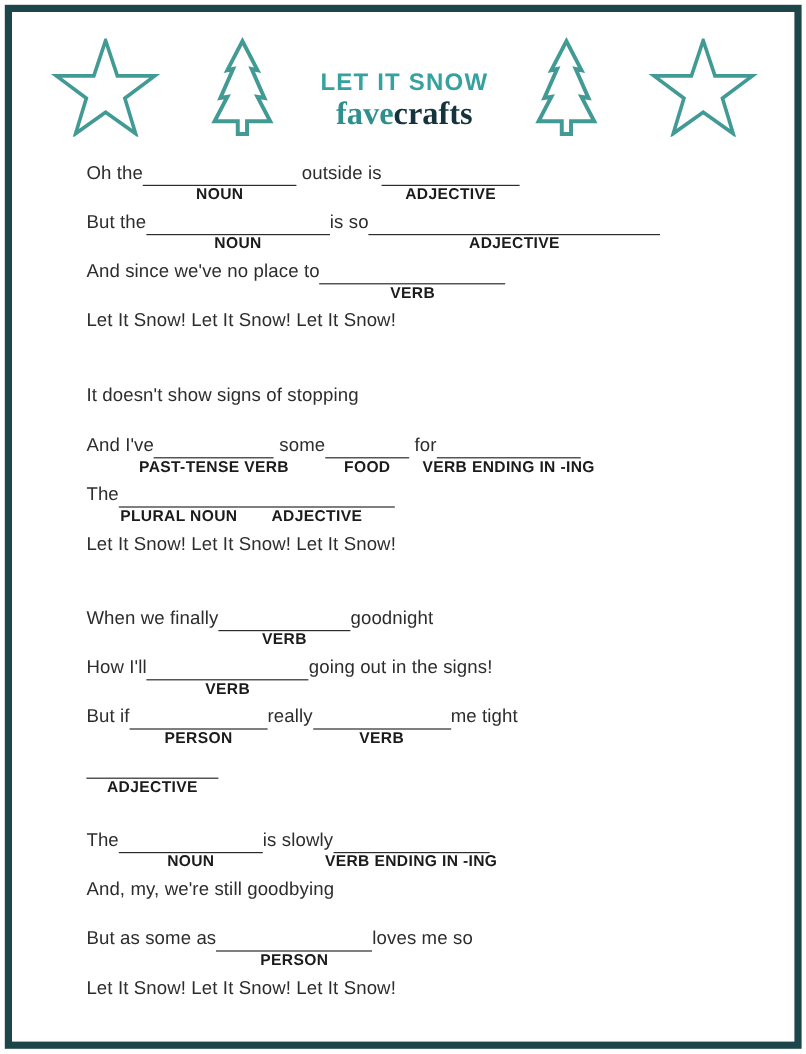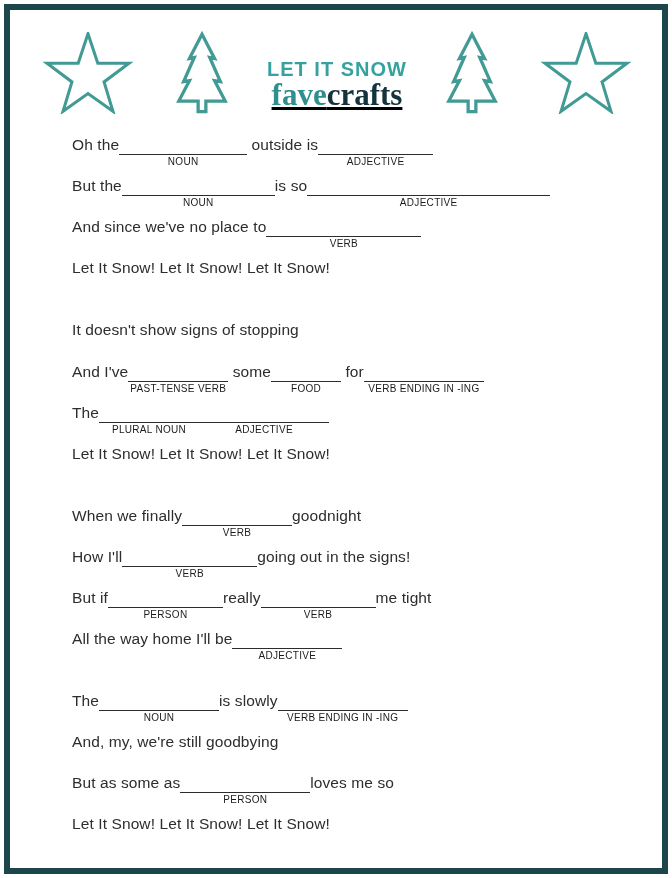--- a/index.html
+++ b/index.html
@@ -27,21 +27,21 @@
   }
   .icon-star svg{width:96px; height:82px; display:block; margin-top:2px;}
   .icon-tree svg{width:58px; height:86px; display:block;}
   .masthead{text-align:center; margin-top:28px;}
   .title{
     font-size:20px; font-weight:700; letter-spacing:1px;
     color:var(--teal); white-space:nowrap;
   }
   .brand{
     font-family:"Liberation Serif", serif; font-weight:700;
-    font-size:31px; line-height:27px; white-space:nowrap;text-decoration:underline;
+    font-size:27px; line-height:27px; white-space:nowrap;
   }
   .brand .p1{color:var(--brand-teal);}
   .brand .p2{color:var(--brand-dark);}
   .worksheet{
     padding:15px 30px 0 62px;
   }
   .line{
     white-space:pre;
     font-size:15.5px; line-height:20px; height:20px;
     color:var(--text); letter-spacing:0.1px;
@@ -50,21 +50,21 @@
   .plain-line{margin-bottom:22px;}
   .section{margin-bottom:42px;}
   .section:last-child{margin-bottom:0;}
   .blank{
     display:inline-block; height:17px; position:relative;
     border-bottom:1.6px solid #2c2c2c; vertical-align:bottom;
   }
   .blank-label{
     position:absolute; left:50%; top:100%; margin-top:1px;
     transform:translateX(-50%);
-    font-size:10px; font-weight:400; letter-spacing:0.3px;
+    font-size:13px; font-weight:700; letter-spacing:0.3px;
     color:#1b1b1b; line-height:13px; white-space:nowrap;
   }
 </style>
 </head>
 <body>
 
 <div class="frame">
   <div class="header">
 
     <span class="icon-star">
@@ -108,21 +108,21 @@
       <div class="section">
         <div class="line plain-line">It doesn't show signs of stopping</div>
         <div class="line fill-line"><span class="seg-text">And I've</span><span class="blank" style="width: 100px;"><span class="blank-label">PAST-TENSE VERB</span></span><span class="seg-text"> some</span><span class="blank" style="width: 70px;"><span class="blank-label">FOOD</span></span><span class="seg-text"> for</span><span class="blank" style="width: 120px;"><span class="blank-label">VERB ENDING IN -ING</span></span></div>
         <div class="line fill-line"><span class="seg-text">The</span><span class="blank" style="width: 100px;"><span class="blank-label">PLURAL NOUN</span></span><span class="blank" style="width: 130px;"><span class="blank-label">ADJECTIVE</span></span></div>
         <div class="line plain-line">Let It Snow! Let It Snow! Let It Snow!</div>
       </div>
       <div class="section">
         <div class="line fill-line"><span class="seg-text">When we finally</span><span class="blank" style="width: 110px;"><span class="blank-label">VERB</span></span><span class="seg-text">goodnight</span></div>
         <div class="line fill-line"><span class="seg-text">How I'll</span><span class="blank" style="width: 135px;"><span class="blank-label">VERB</span></span><span class="seg-text">going out in the signs!</span></div>
         <div class="line fill-line"><span class="seg-text">But if</span><span class="blank" style="width: 115px;"><span class="blank-label">PERSON</span></span><span class="seg-text">really</span><span class="blank" style="width: 115px;"><span class="blank-label">VERB</span></span><span class="seg-text">me tight</span></div>
-        <div class="line fill-line"><span class="seg-text">All the way home I'll be</span><span class="blank" style="width: 110px;"><span class="blank-label">ADJECTIVE</span></span></div>
+        <div class="line fill-line"><span class="blank" style="width: 110px;"><span class="blank-label">ADJECTIVE</span></span></div>
       </div>
       <div class="section">
         <div class="line fill-line"><span class="seg-text">The</span><span class="blank" style="width: 120px;"><span class="blank-label">NOUN</span></span><span class="seg-text">is slowly</span><span class="blank" style="width: 130px;"><span class="blank-label">VERB ENDING IN -ING</span></span></div>
         <div class="line fill-line"><span class="seg-text">And, my</span><span class="seg-text">, we're still goodbying</span></div>
         <div class="line fill-line"><span class="seg-text">But as some as</span><span class="blank" style="width: 130px;"><span class="blank-label">PERSON</span></span><span class="seg-text">loves me so</span></div>
         <div class="line plain-line">Let It Snow! Let It Snow! Let It Snow!</div>
       </div>
     </div>
 </div>
 

